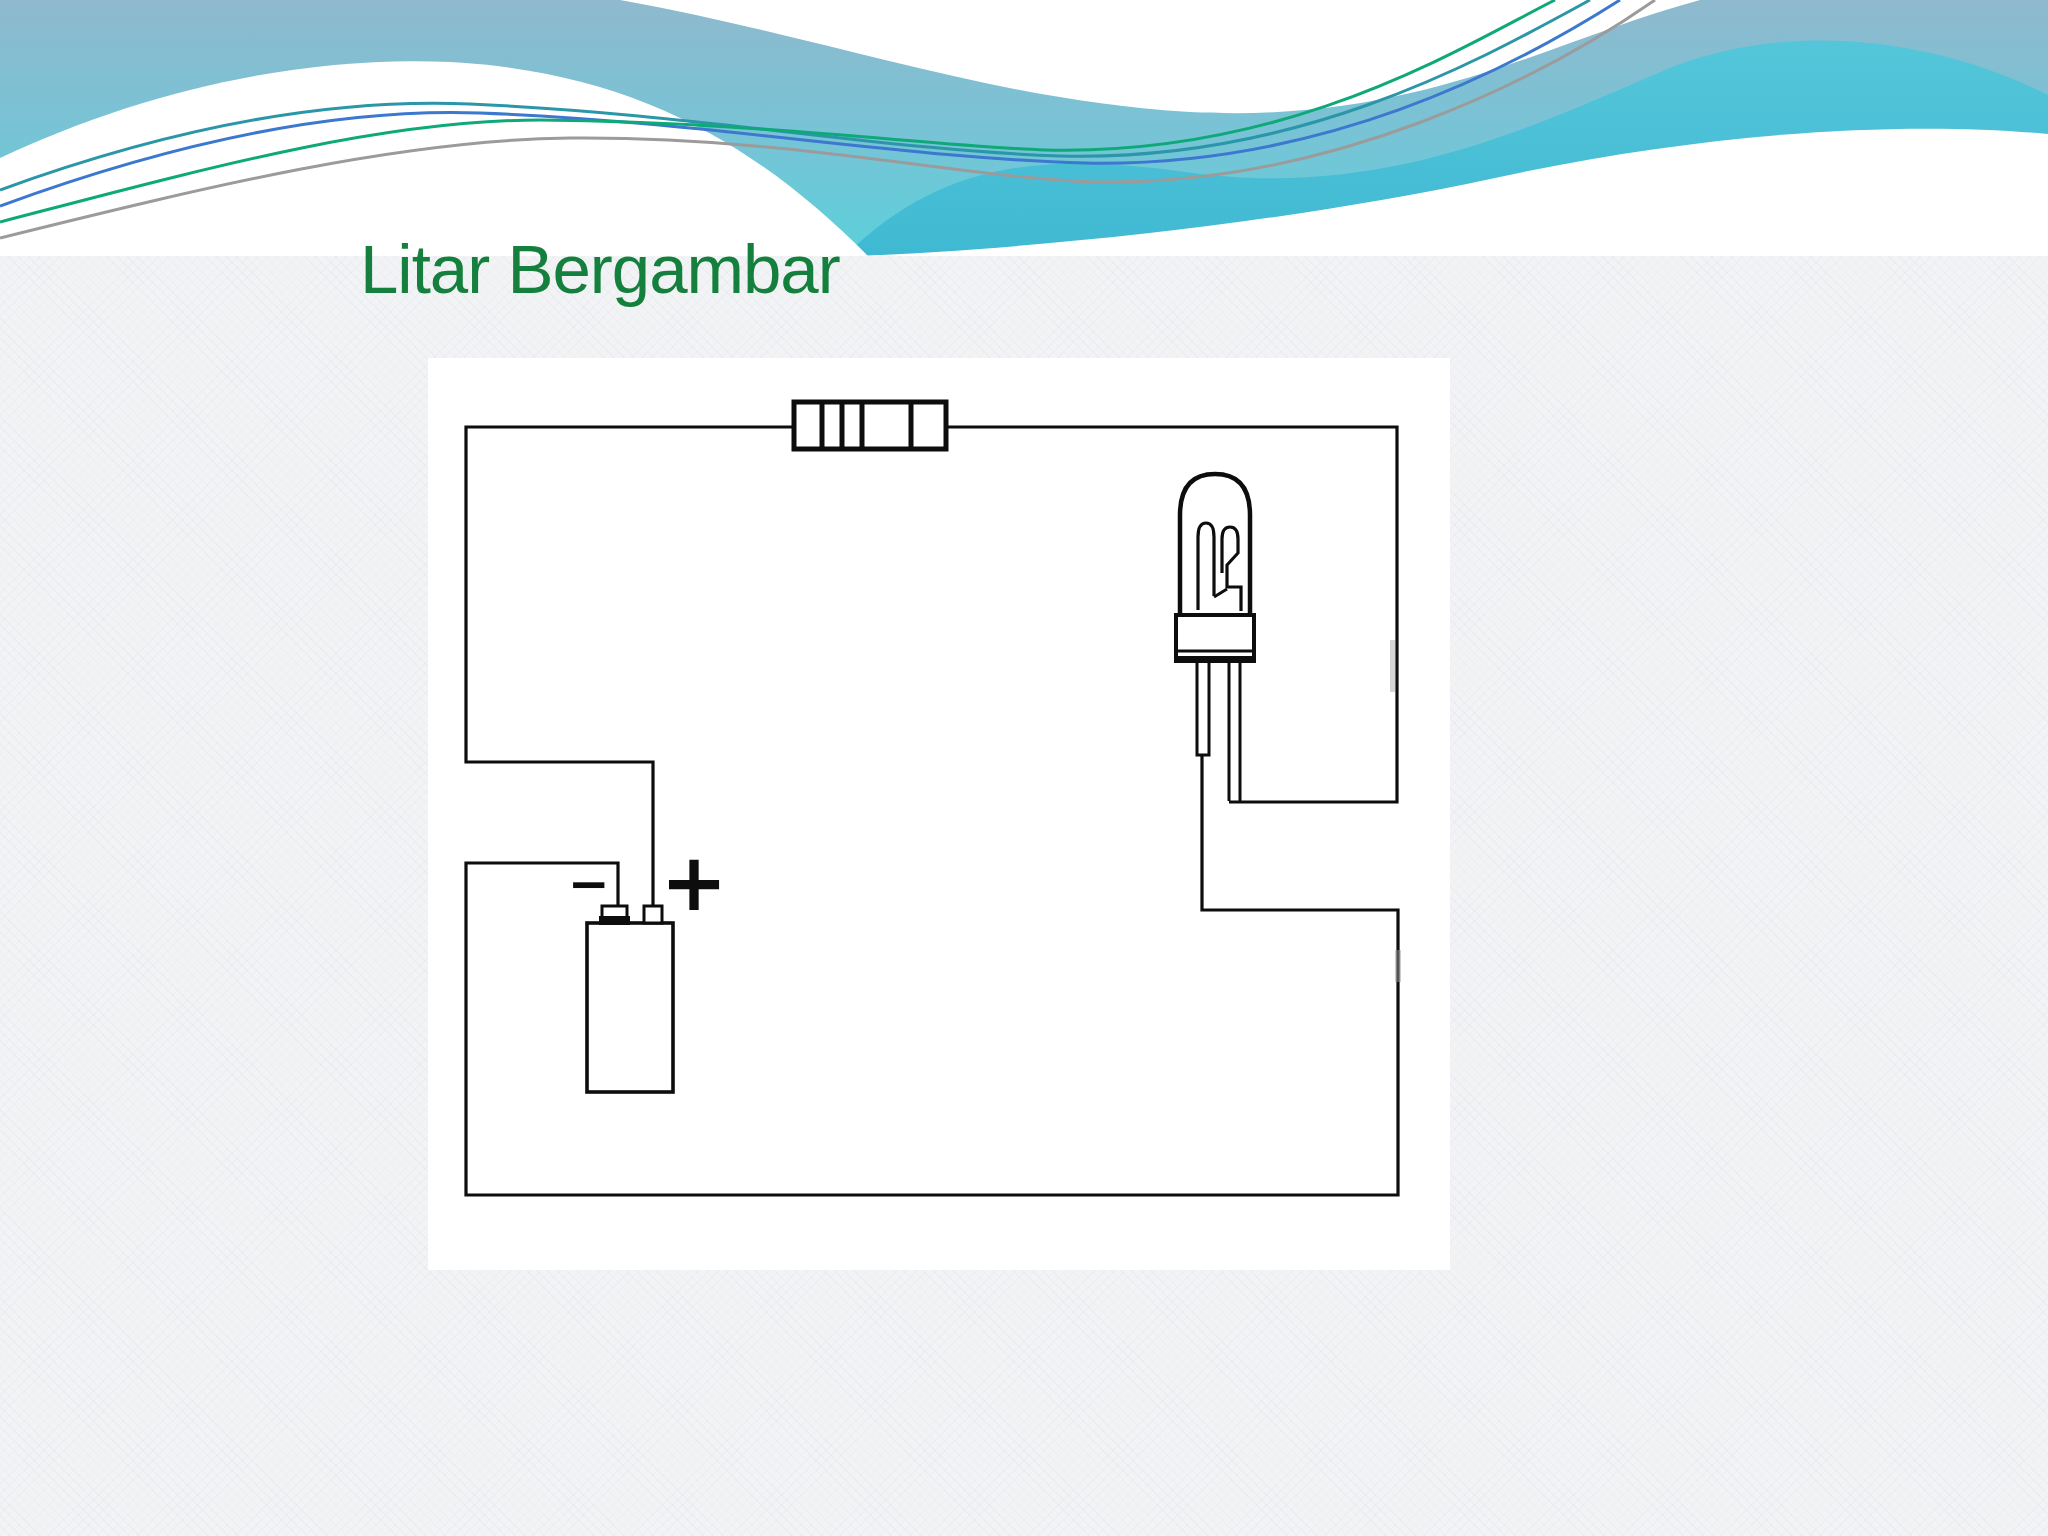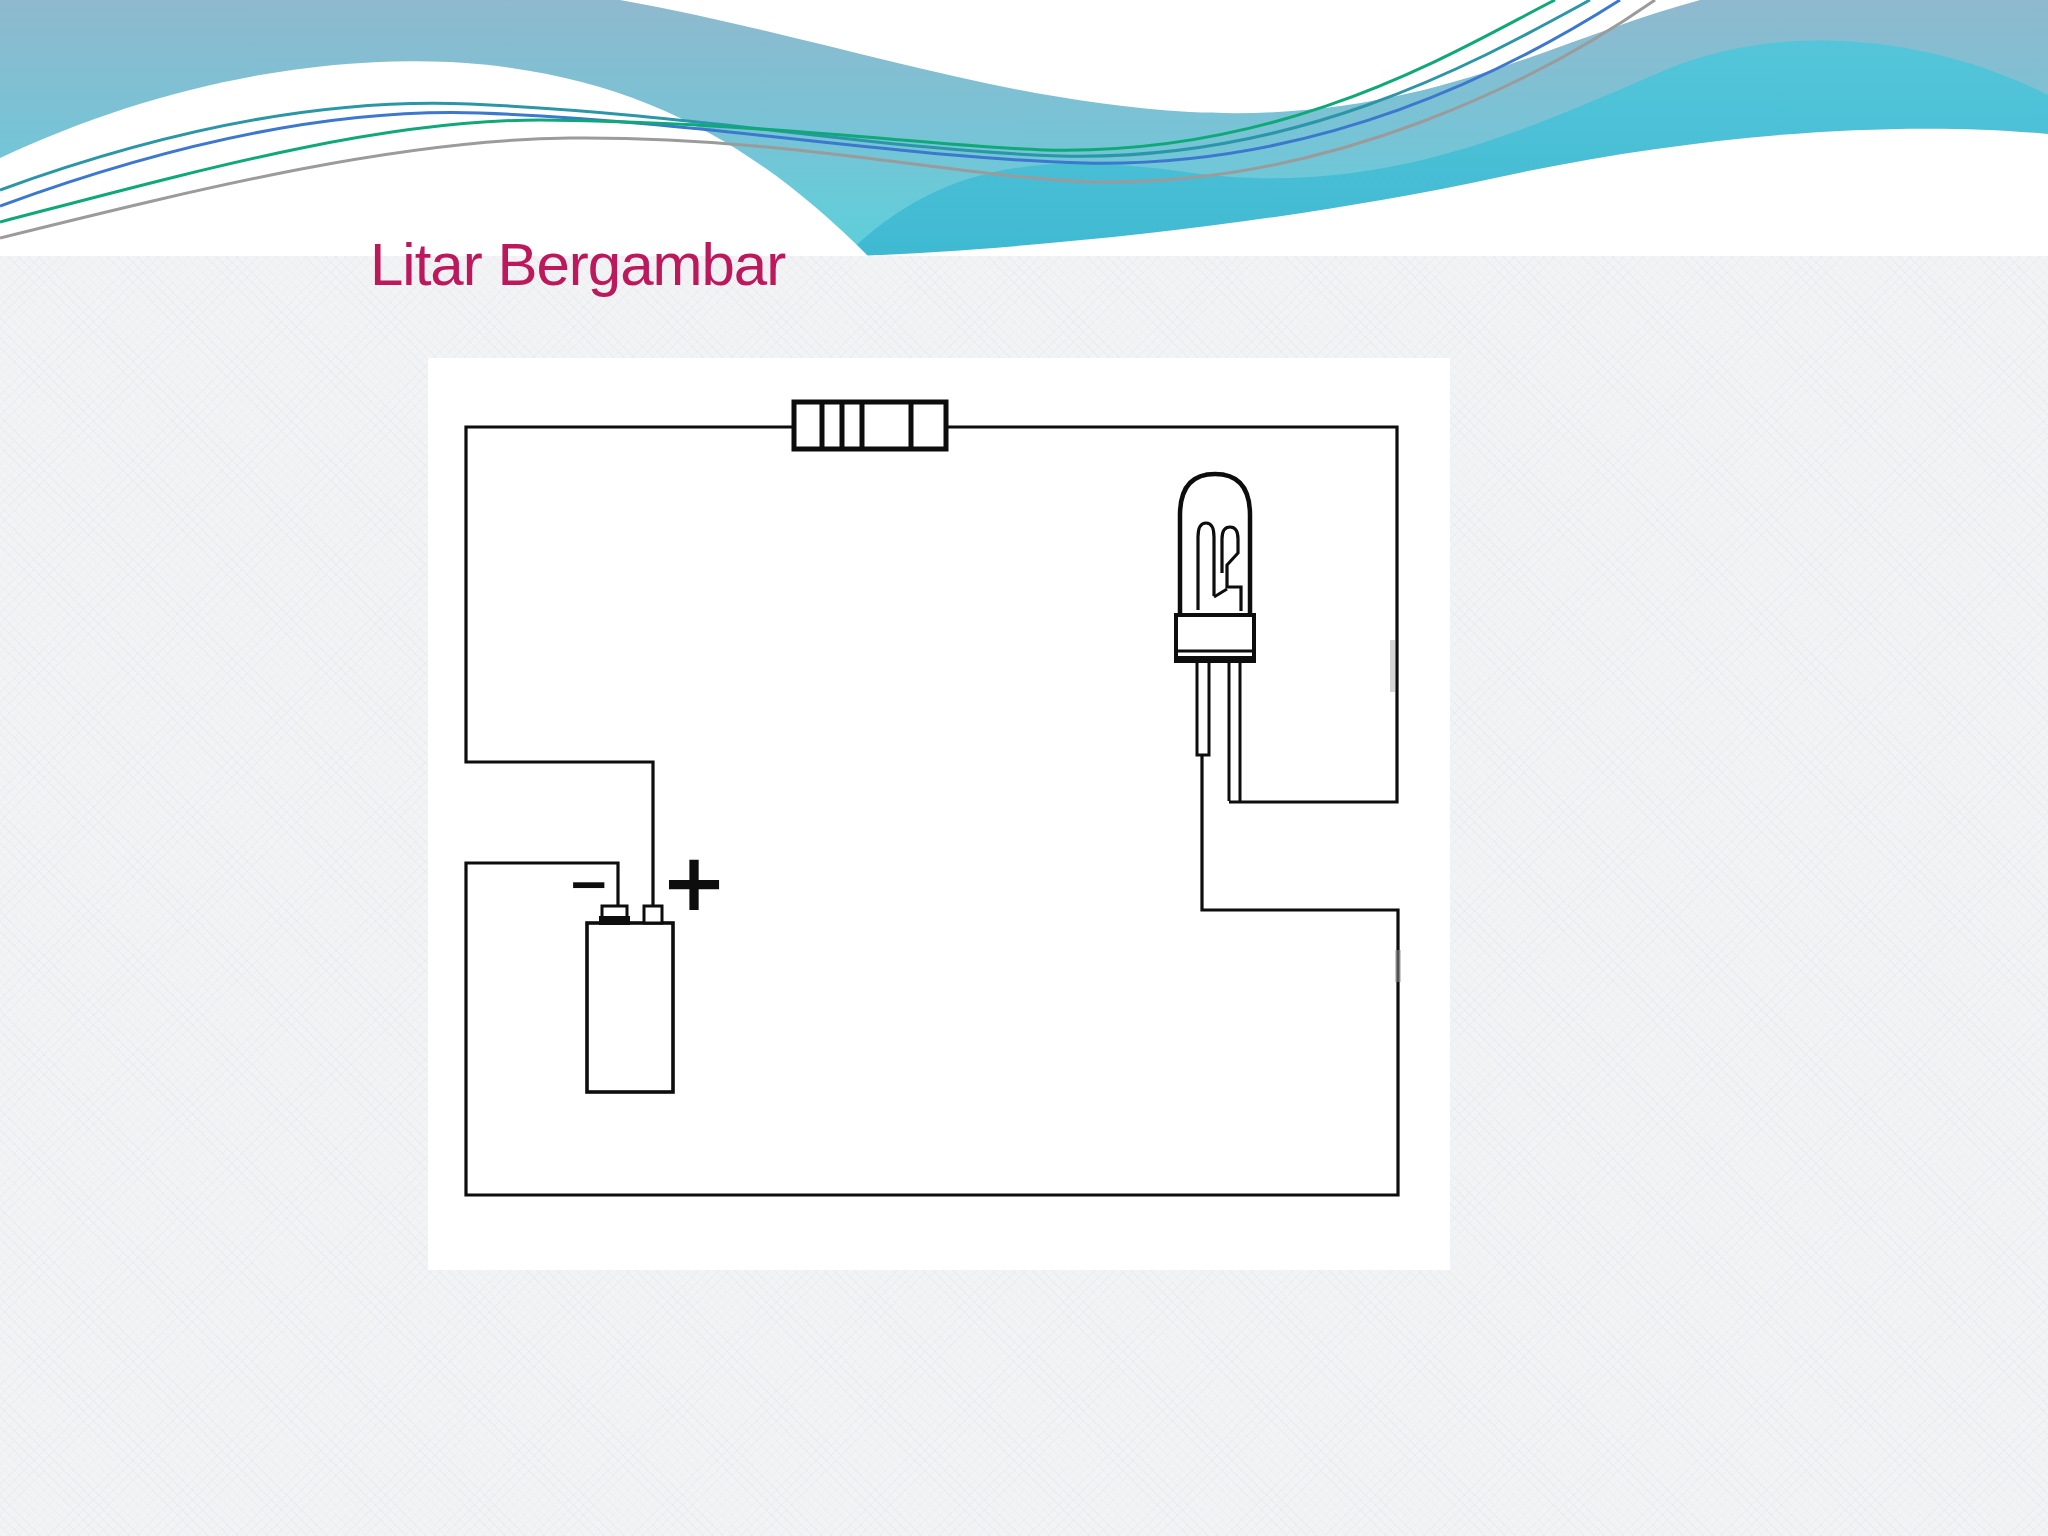--- a/index.html
+++ b/index.html
@@ -17,25 +17,25 @@
     background:
       repeating-linear-gradient(45deg, rgba(130,140,165,.055) 0 1px, transparent 1px 7px),
       repeating-linear-gradient(-45deg, rgba(130,140,165,.045) 0 1px, transparent 1px 7px);
     pointer-events:none;
   }
   .header-wave{
     position:absolute;left:0;top:0;width:2048px;height:256px;
   }
   .page-title{
     position:absolute;
-    left:370px;top:235px;
-    font-size:60px;
+    left:360px;top:235px;
+    font-size:69px;
     line-height:1;
     letter-spacing:-1px;
-    color:#be185d;
+    color:#15803d;
     white-space:nowrap;
   }
   .diagram-panel{
     position:absolute;
     left:428px;top:358px;
     width:1022px;height:912px;
     background:#ffffff;
   }
   .circuit-svg{
     position:absolute;left:0;top:0;width:1022px;height:912px;

